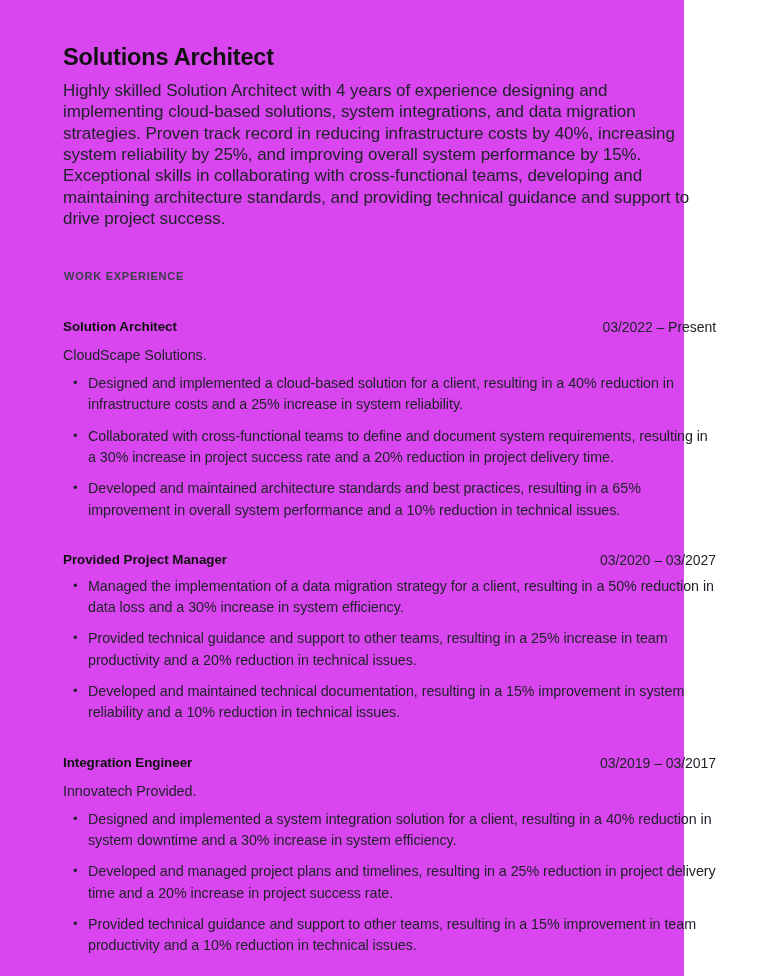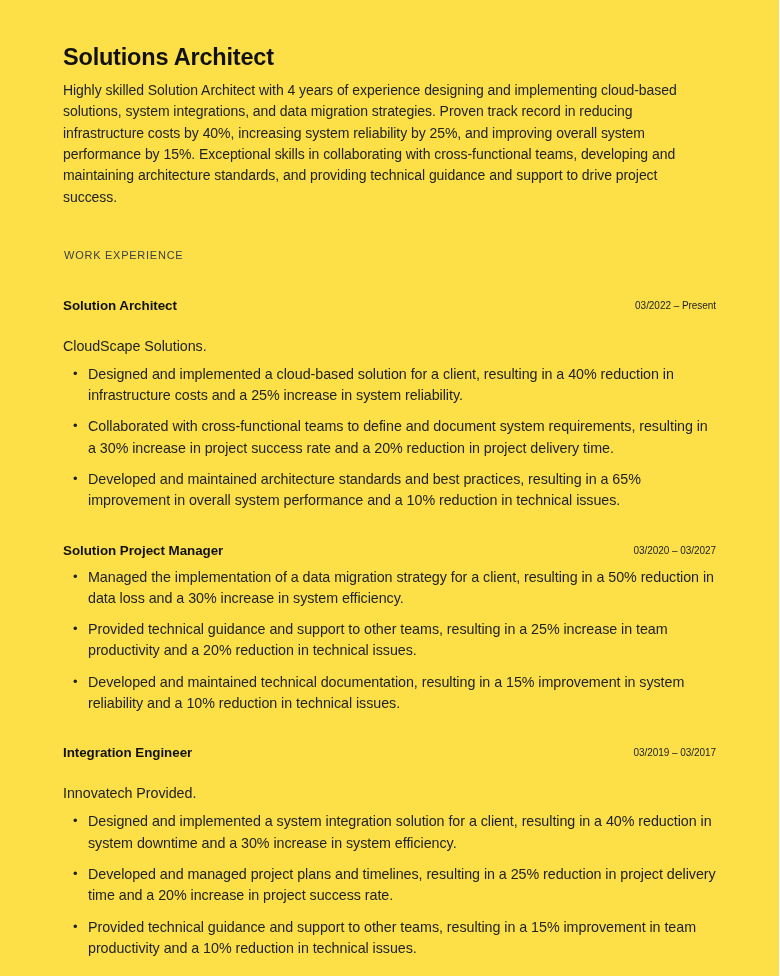--- a/index.html
+++ b/index.html
@@ -10,53 +10,53 @@
   body {
     width: 780px;
     height: 976px;
     font-family: "Liberation Sans", sans-serif;
     color: #1a1a1a;
     -webkit-font-smoothing: antialiased;
     overflow: hidden;
   }
 
   .page {
-    width: 779px;
+    width: 684px;
     height: 976px;
-    background: #fde047;
+    background: #d946ef;
     box-sizing: border-box;
     padding: 44px 36px 0 63px;
     position: relative;
   }
 
   .doc-title {
     font-size: 23.5px;
     font-weight: bold;
     letter-spacing: -0.2px;
     color: #111111;
     margin: 0 0 9px 0;
     line-height: 1.15;
   }
 
   .summary {
-    font-size: 14px;
+    font-size: 17px;
     line-height: 21.3px;
     color: #20232a;
     margin: 0;
     width: 640px;
     letter-spacing: -0.05px;
   }
 
   .section-header {
     font-size: 11px;
     letter-spacing: 0.75px;
     color: #3a3f47;
     text-transform: uppercase;
     margin: 41px 0 0 1px;
-    font-weight: normal;
+    font-weight: bold;
   }
 
   .job {
     margin-top: 0;
   }
   .job-1 { margin-top: 36px; }
   .job-2 { margin-top: 30px; }
   .job-3 { margin-top: 30px; }
 
   .job-head {
@@ -67,32 +67,32 @@
     gap: 12px;
   }
   .job-title {
     font-size: 13.4px;
     font-weight: bold;
     color: #111111;
     letter-spacing: -0.05px;
     line-height: 18px;
   }
   .job-dates {
-    font-size: 10px;
+    font-size: 14px;
     font-weight: normal;
     color: #20232a;
     letter-spacing: -0.05px;
     line-height: 18px;
     white-space: nowrap;
   }
   .job-company {
     font-size: 14.3px;
     color: #20232a;
     line-height: 22px;
-    margin-top: 20px;
+    margin-top: 8px;
     letter-spacing: -0.05px;
   }
 
   ul.bullets {
     list-style: none;
     margin: 7px 0 0 0;
     padding: 0;
   }
   ul.bullets li {
     position: relative;
@@ -134,21 +134,21 @@
     <div class="job-company">CloudScape Solutions.</div>
     <ul class="bullets">
       <li>Designed and implemented a cloud-based solution for a client, resulting in a 40% reduction in infrastructure costs and a 25% increase in system reliability.</li>
       <li>Collaborated with cross-functional teams to define and document system requirements, resulting in a 30% increase in project success rate and a 20% reduction in project delivery time.</li>
       <li>Developed and maintained architecture standards and best practices, resulting in a 65% improvement in overall system performance and a 10% reduction in technical issues.</li>
     </ul>
   </div>
 
   <div class="job job-2">
     <div class="job-head">
-      <div class="job-title">Solution Project Manager</div>
+      <div class="job-title">Provided Project Manager</div>
       <div class="job-dates">03/2020 – 03/2027</div>
     </div>
     <ul class="bullets">
       <li>Managed the implementation of a data migration strategy for a client, resulting in a 50% reduction in data loss and a 30% increase in system efficiency.</li>
       <li>Provided technical guidance and support to other teams, resulting in a 25% increase in team productivity and a 20% reduction in technical issues.</li>
       <li>Developed and maintained technical documentation, resulting in a 15% improvement in system reliability and a 10% reduction in technical issues.</li>
     </ul>
   </div>
 
   <div class="job job-3">

